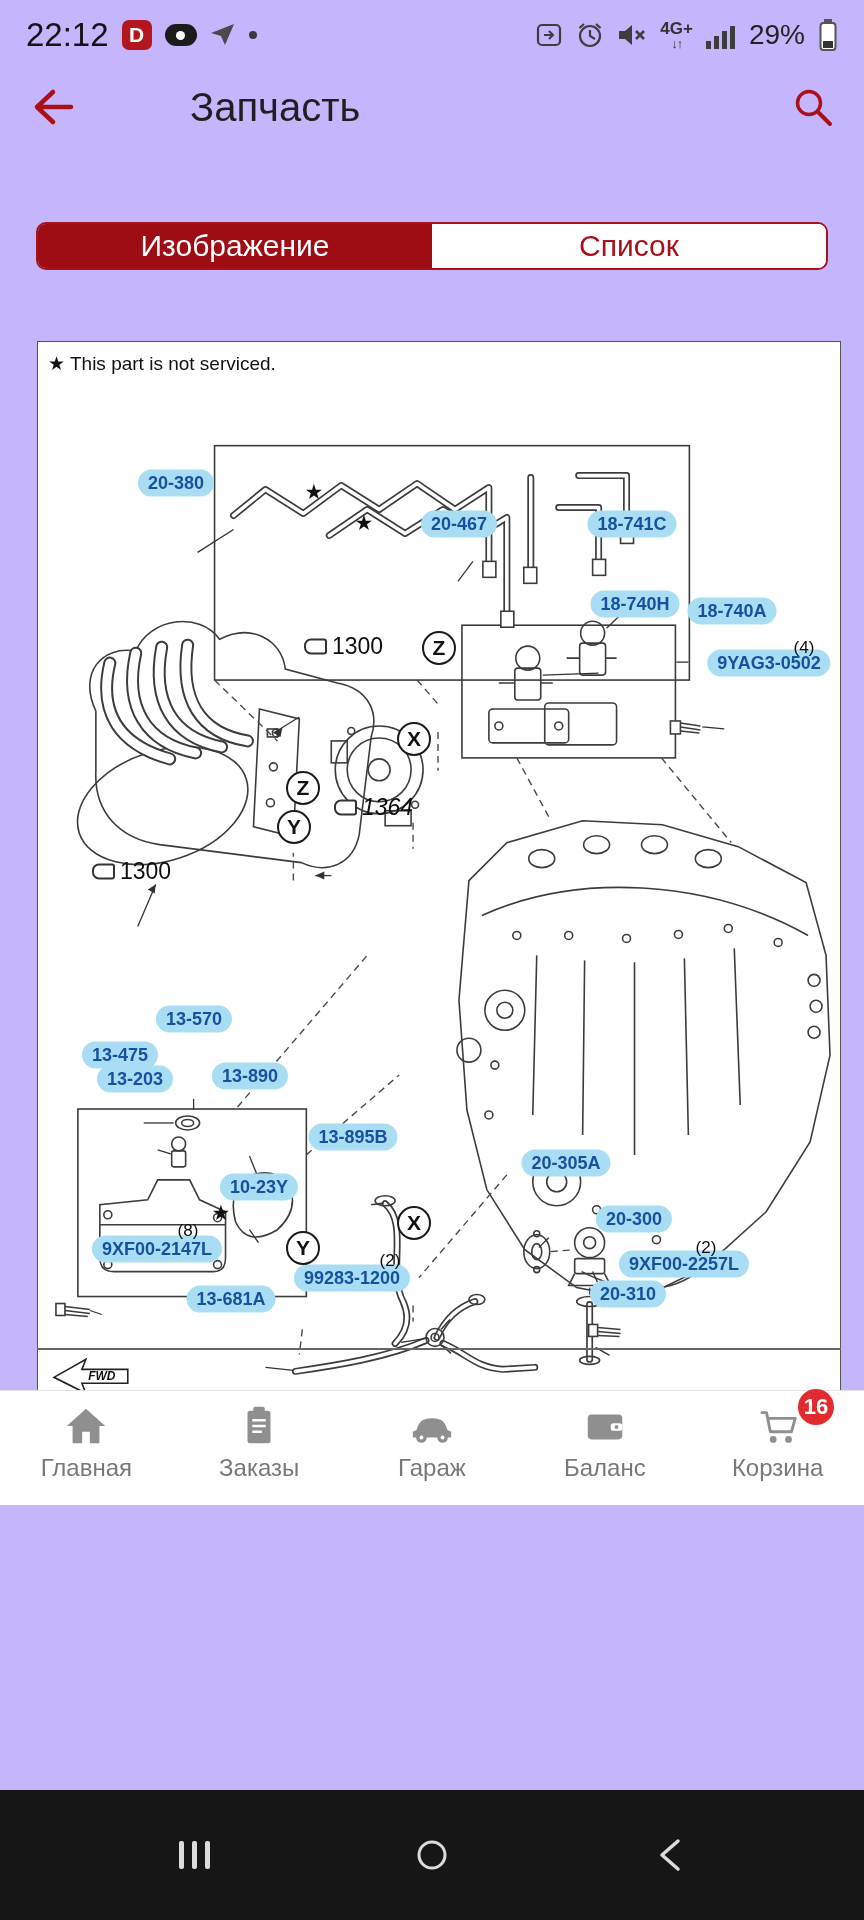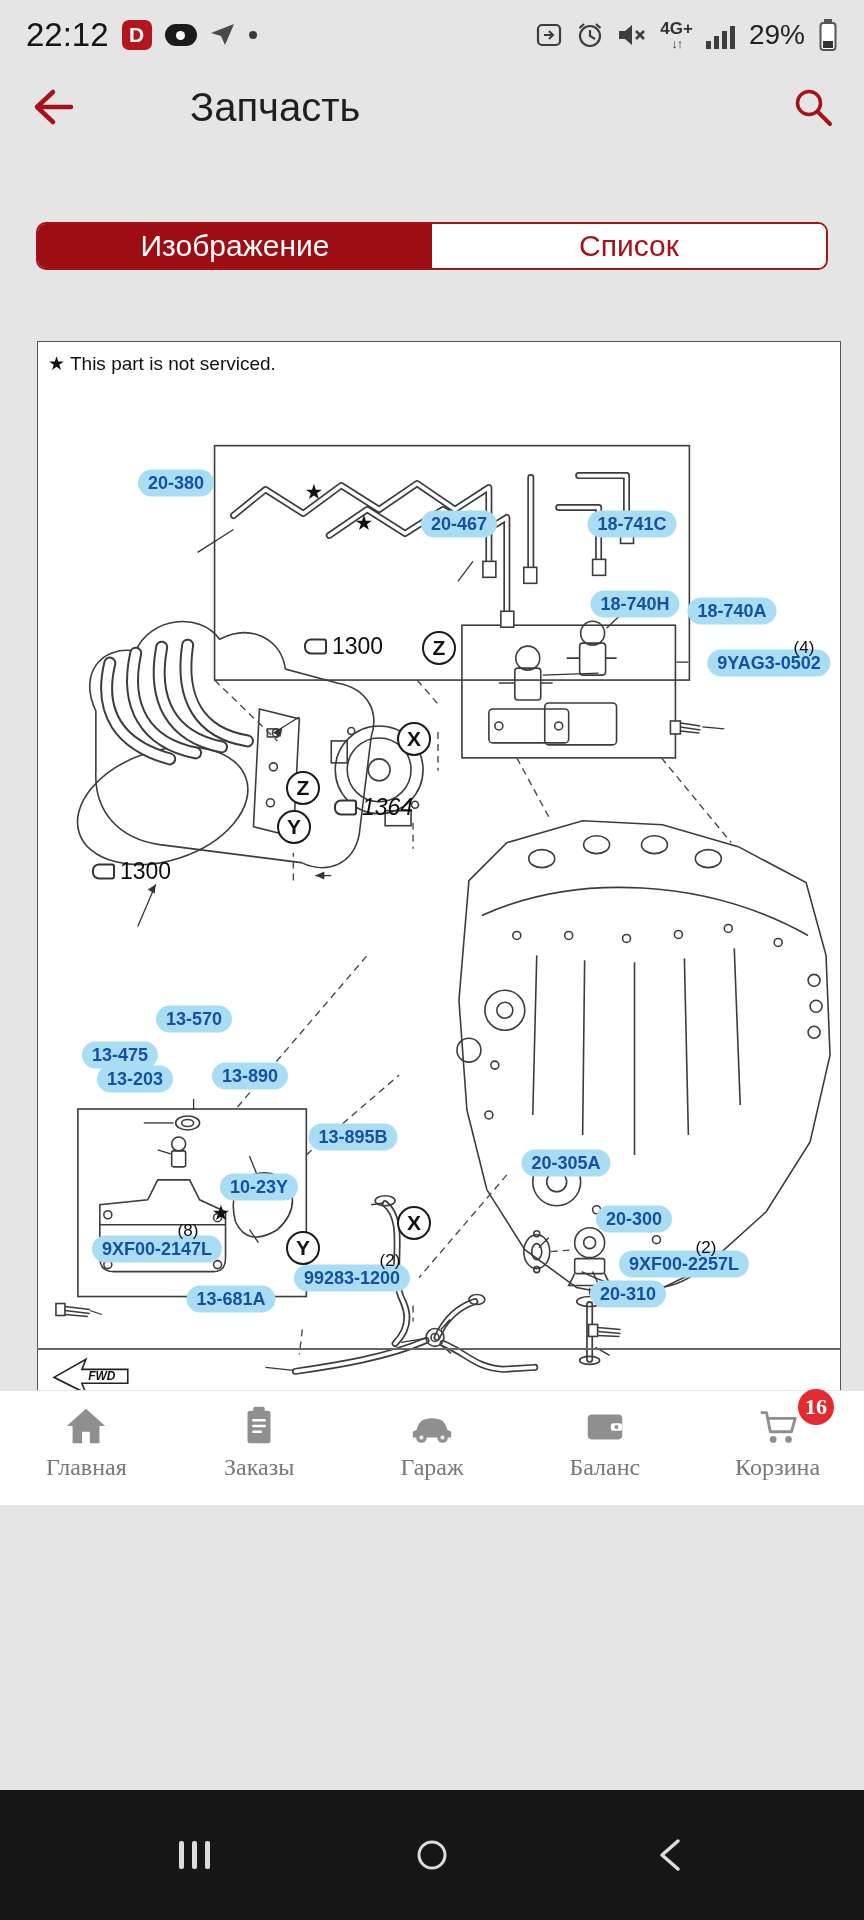--- a/index.html
+++ b/index.html
@@ -1,21 +1,21 @@
 <!DOCTYPE html>
 <html style="--accent: #a8101a; --tab-active-bg: #9e0d13; --pill-bg: #a9ddf3; --pill-text: #17509f; --badge-bg: #e12b2e; --nav-icon: #8f8f8f; --nav-label: #787878; --diagram-line: #3c3c3c;"><head>
 <meta charset="utf-8">
 <style>
   :root{
     --accent:#a8101a; --tab-active-bg:#9e0d13; --pill-bg:#a9ddf3; --pill-text:#17509f;
     --badge-bg:#e12b2e; --nav-icon:#8f8f8f; --nav-label:#787878; --diagram-line:#3c3c3c;
   }
   *{box-sizing:border-box; margin:0; padding:0;}
   body{background:#fff; font-family:"Liberation Sans",sans-serif;}
-  .screen{position:relative; width:864px; height:1920px; background:#e5e5e5; overflow:hidden;}
+  .screen{position:relative; width:864px; height:1920px; background:#c4b5fd; overflow:hidden;}
 
   
   .status-bar{position:absolute; top:0; left:0; right:0; height:70px; display:flex; align-items:center; justify-content:space-between; padding:0 26px; color:#141414;}
   .sb-left,.sb-right{display:flex; align-items:center; gap:13px;}
   .sb-time{font-size:33px;}
   .sb-badge-d{width:30px; height:30px; border-radius:7px; background:#b3161c; color:#fff; font-size:21px; font-weight:bold; display:flex; align-items:center; justify-content:center;}
   .sb-oval{width:32px; height:22px; border-radius:11px; background:#1b1b1b; display:flex; align-items:center; justify-content:center;}
   .sb-oval i{width:9px; height:9px; border-radius:50%; background:#fff; display:block;}
   .sb-dot{width:8px; height:8px; border-radius:50%; background:#3a3a3a;}
   .sb-net{display:flex; flex-direction:column; align-items:center; line-height:1;}
@@ -54,21 +54,21 @@
   .art .dash{stroke:#4a4a4a; fill:none; stroke-width:1.4; stroke-dasharray:7 5;}
   .art .lead{stroke:#333; fill:none; stroke-width:1.3;}
   .art .tube-o use{stroke:var(--diagram-line); stroke-width:7; fill:none; stroke-linecap:round; stroke-linejoin:round;}
   .art .tube-i use{stroke:#fff; stroke-width:3.6; fill:none; stroke-linecap:round; stroke-linejoin:round;}
   .art .run-o use{stroke:var(--diagram-line); stroke-width:13; fill:none; stroke-linecap:round;}
   .art .run-i use{stroke:#fff; stroke-width:9; fill:none; stroke-linecap:round;}
   .art .wfill{fill:#fff; stroke:var(--diagram-line); stroke-width:1.6;}
 
   
   .bottom-nav{position:absolute; left:0; right:0; top:1390px; height:115px; border-top:1px solid #e3e3e3; display:flex; background:#fff;}
-  .nav-item{flex:1; display:flex; flex-direction:column; align-items:center; padding-top:12px; gap:5px; position:relative; cursor:pointer;font-family:Liberation Serif, serif;}
+  .nav-item{flex:1; display:flex; flex-direction:column; align-items:center; padding-top:12px; gap:5px; position:relative; cursor:pointer;}
   .nav-item .lbl{font-size:24px; color:var(--nav-label);}
   .cart-badge{position:absolute; top:-2px; right:30px; min-width:36px; height:36px; border-radius:18px; background:var(--badge-bg); color:#fff; font-size:22px; font-weight:bold; display:flex; align-items:center; justify-content:center; padding:0 4px;}
 
   
   .system-nav{position:absolute; left:0; right:0; bottom:0; height:130px; background:#161616; display:flex; align-items:center; justify-content:space-between; padding:0 165px;}
   .sys-btn{width:60px; height:60px; display:flex; align-items:center; justify-content:center; cursor:pointer;}
 </style>
 </head>
 <body>
 

